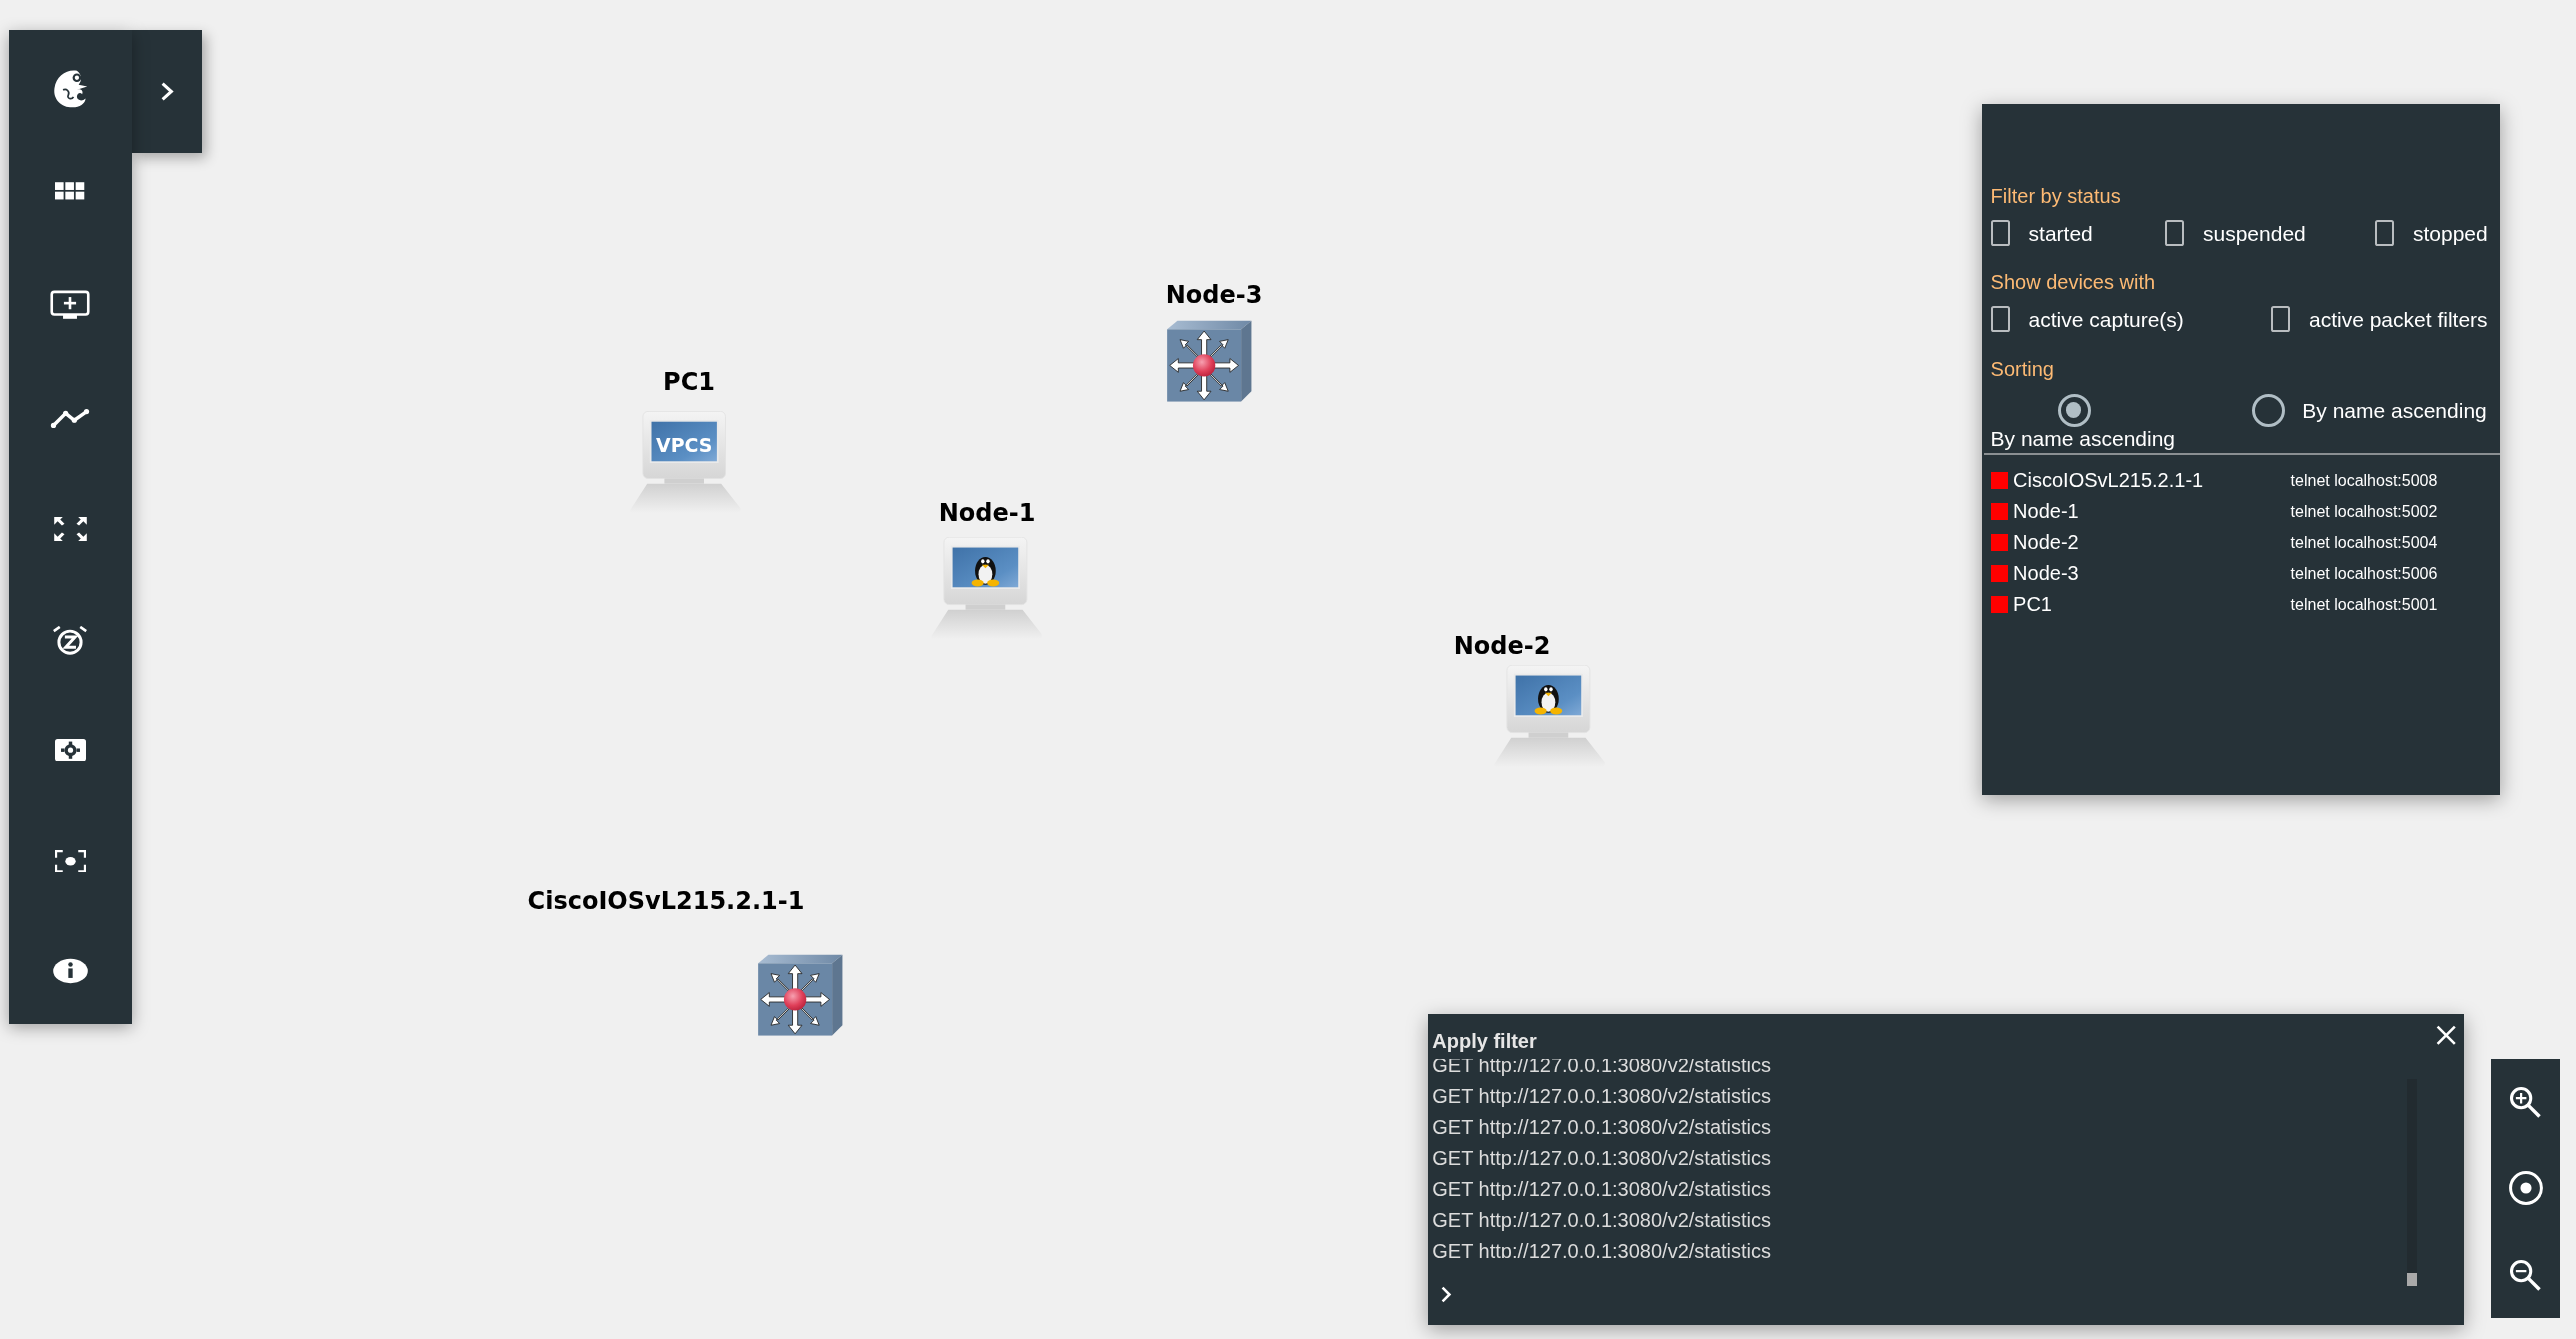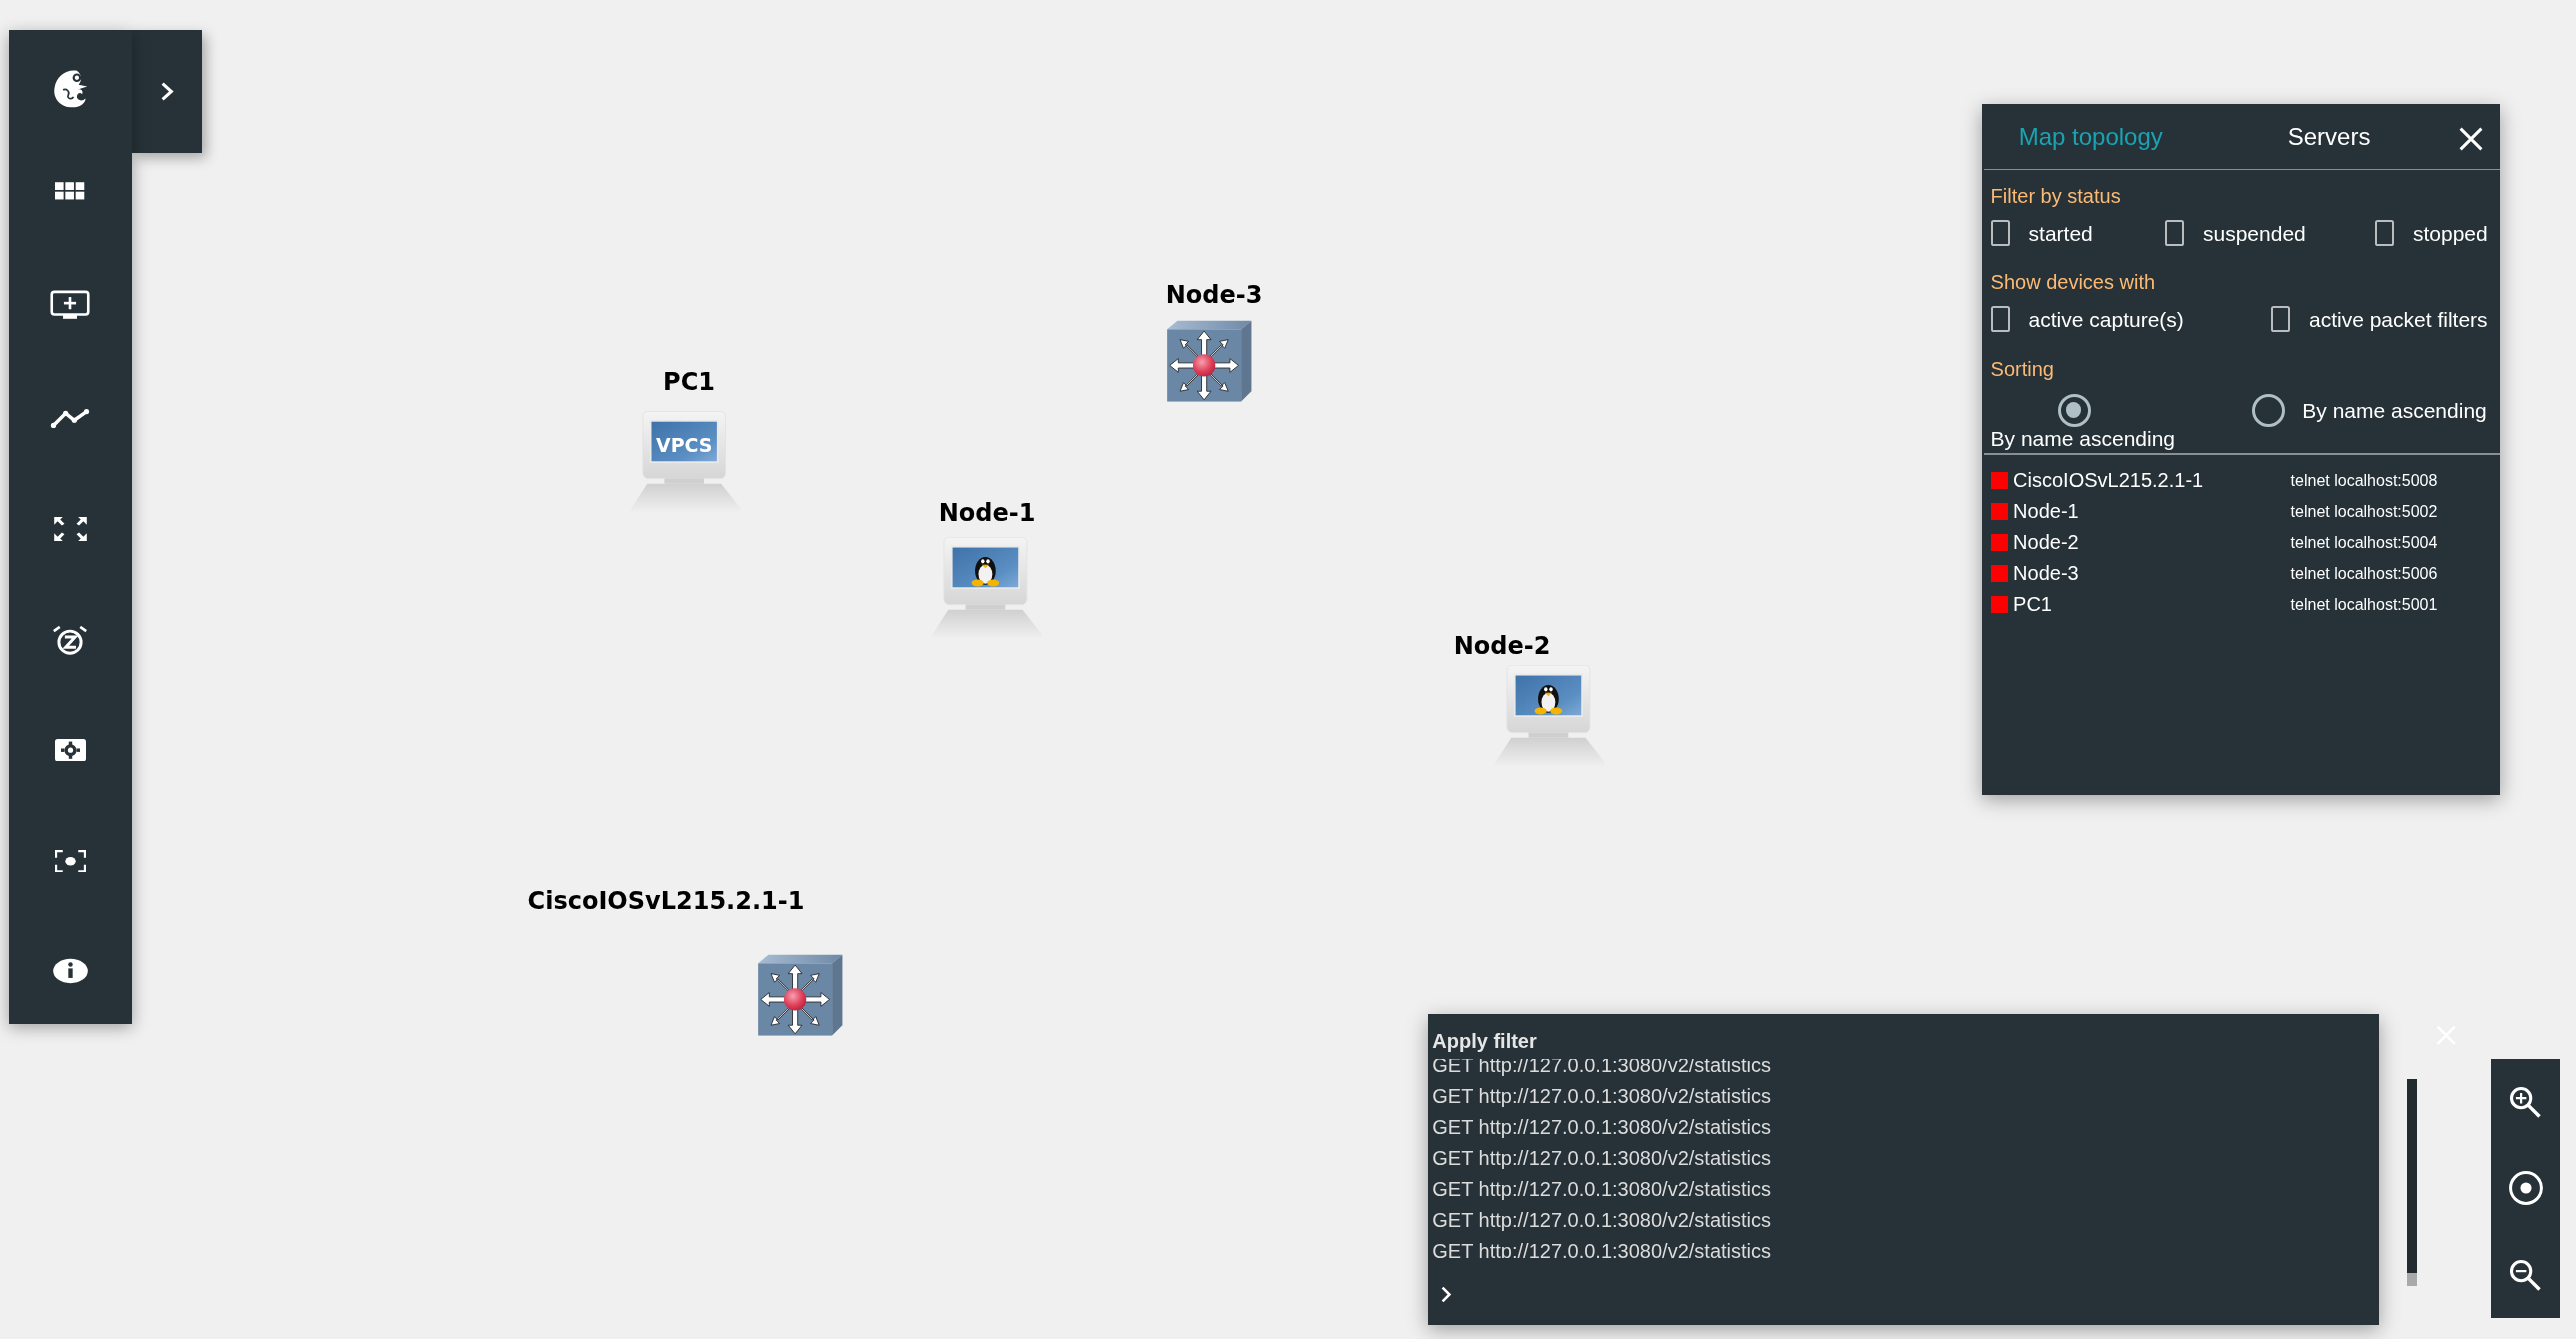--- a/index.html
+++ b/index.html
@@ -32,21 +32,21 @@
   .rb .ring { width: 33px; height: 33px; border-radius: 50%; border: 3.5px solid #b0bec5; margin-right: 17.3px; position: relative; }
   .rb .ring.on::after { content: ""; position: absolute; left: 5.2px; top: 5.2px; width: 15.5px; height: 15.5px; border-radius: 50%; background: #b0bec5; }
   .rb span.txt { font-size: 21px; color: #fff; }
   .divider { position: absolute; left: 1.7px; right: 0; height: 1.7px; background: #8a8f92; }
   .dev-row { position: absolute; left: 8.6px; width: 501px; height: 31px; display: flex; align-items: center; cursor: pointer; }
   .dev-row .status { width: 17.3px; height: 17.3px; background: #ff0000; margin-right: 5.2px; }
   .dev-row .name { font-size: 20px; color: #fff; flex: 1; }
   .dev-row .console { font-size: 16px; color: #fff; position: absolute; left: 300px; }
 
   
-  #console { position: absolute; left: 1428px; top: 1014px; width: 951px; height: 311px; box-shadow: 0 5.2px 19px rgba(0,0,0,0.35); color: #e0e0e0; }
+  #console { position: absolute; left: 1428px; top: 1014px; width: 1036px; height: 311px; box-shadow: 0 5.2px 19px rgba(0,0,0,0.35); color: #e0e0e0; }
   #console .title { position: absolute; left: 4.3px; top: 15.5px; font-size: 20px; font-weight: bold; color: #e6e6e6; }
   #console .log { position: absolute; left: 4.3px; top: 45px; width: 993px; height: 199px; overflow: hidden; }
   #console .log-inner { position: absolute; left: 0; top: -8.6px; }
   #console .line { height: 31px; line-height: 31px; font-size: 20px; color: #dcdcdc; white-space: nowrap; }
   #console .scrolltrack { position: absolute; left: 979px; top: 65px; width: 10.4px; height: 207px; background: #222b30; }
   #console .scrollthumb { position: absolute; left: 979px; top: 259px; width: 10.4px; height: 13px; background: #a9a9a9; }
   #console .prompt { position: absolute; left: 12px; top: 271px; cursor: text; }
 
   
   #zoombar { position: absolute; left: 2491px; top: 1059px; width: 69px; height: 259px; }
@@ -242,27 +242,20 @@
     <path d="M10 -3 L30 -3 L30 -8 L40 0 L30 8 L30 3 L10 3 Z"></path>
     <path d="M-6 -10 L-20 -24 L-24 -20 L-28 -30 L-18 -28 L-22 -24 L-8 -10 Z"></path>
     <path d="M6 -10 L20 -24 L24 -20 L28 -30 L18 -28 L22 -24 L8 -10 Z"></path>
     <path d="M-6 10 L-20 24 L-24 20 L-28 30 L-18 28 L-22 24 L-8 10 Z"></path>
     <path d="M6 10 L20 24 L24 20 L28 30 L18 28 L22 24 L8 10 Z"></path>
   </g>
   <circle cx="45" cy="54" r="13" fill="url(#redball)"></circle>
 </svg>
 
 <div id="topology" class="dark">
-  <div class="tabs">
-    <div class="tab active" style="left:35px;">Map topology</div>
-    <div class="tab" style="left:304px;">Servers</div>
-    <svg class="close-x" style="left:474px;top:22.4px;" width="26" height="26" viewBox="0 0 30 30">
-      <path d="M3 3 L27 27 M27 3 L3 27" stroke="#fff" stroke-width="3.5"></path>
-    </svg>
-  </div>
 
   <div class="section-label" style="top:81px;">Filter by status</div>
   <div class="cb" style="left:8.6px;top:116px;">
     <div class="box"></div>
     <span class="txt">started</span>
   </div>
   <div class="cb" style="left:183px;top:116px;">
     <div class="box"></div>
     <span class="txt">suspended</span>
   </div>

